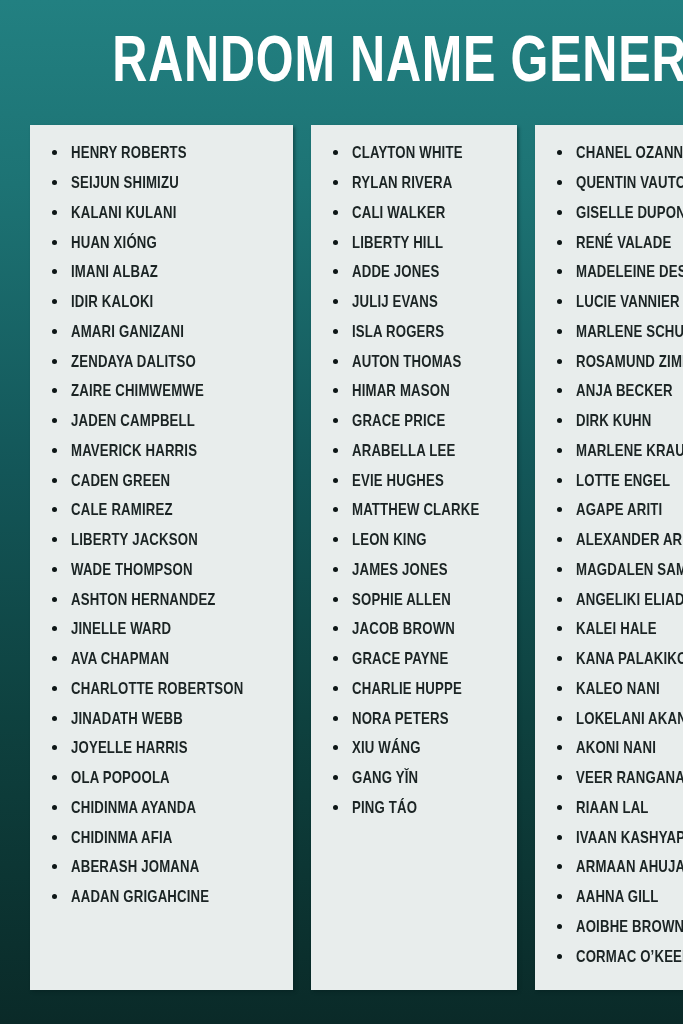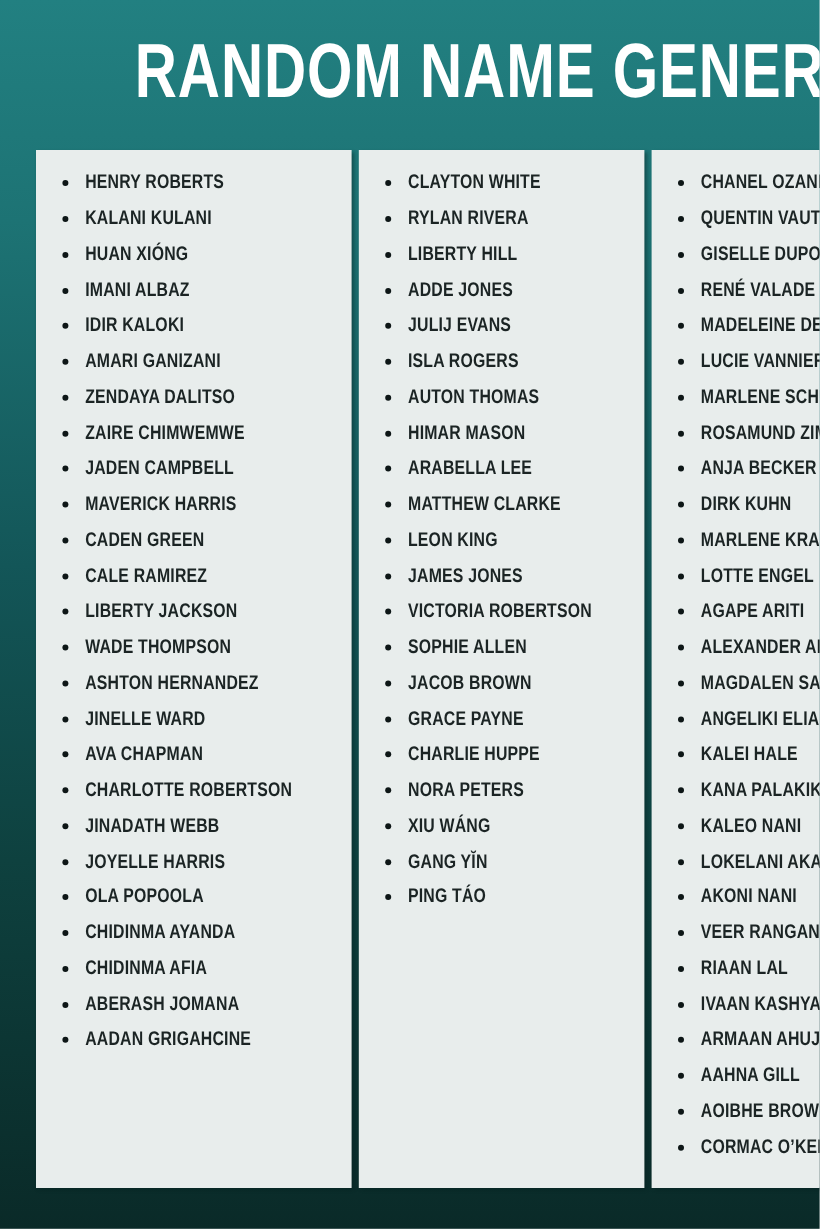--- a/index.html
+++ b/index.html
@@ -21,21 +21,21 @@
     font-size:64px;
     line-height:70px;
     letter-spacing:1px;
     white-space:nowrap;
     transform:scaleX(0.76);
     transform-origin:center;
   }
   .panels{
     display:flex;
     padding:5px 36px 0 30px;
-    gap:6px;
+    gap:18px;
   }
   .panel{
     flex:1;
     height:865px;
     background:#e8edec;
     box-shadow:2px 2px 3px rgba(5,30,30,0.45);
     padding:13px 6px 0 22px;
     box-sizing:border-box;
   }
   .row{
@@ -68,20 +68,24 @@
 </div>
 
 <div class="panels">
   <section class="panel">
       <div class="row">
         <span class="dot"></span>
         <span class="nm">HENRY ROBERTS</span>
       </div>
       <div class="row">
         <span class="dot"></span>
+        <span class="nm">SEIJUN SHIMIZU</span>
+      </div>
+      <div class="row">
+        <span class="dot"></span>
         <span class="nm">KALANI KULANI</span>
       </div>
       <div class="row">
         <span class="dot"></span>
         <span class="nm">HUAN XIÓNG</span>
       </div>
       <div class="row">
         <span class="dot"></span>
         <span class="nm">IMANI ALBAZ</span>
       </div>
@@ -174,20 +178,24 @@
       <div class="row">
         <span class="dot"></span>
         <span class="nm">CLAYTON WHITE</span>
       </div>
       <div class="row">
         <span class="dot"></span>
         <span class="nm">RYLAN RIVERA</span>
       </div>
       <div class="row">
         <span class="dot"></span>
+        <span class="nm">CALI WALKER</span>
+      </div>
+      <div class="row">
+        <span class="dot"></span>
         <span class="nm">LIBERTY HILL</span>
       </div>
       <div class="row">
         <span class="dot"></span>
         <span class="nm">ADDE JONES</span>
       </div>
       <div class="row">
         <span class="dot"></span>
         <span class="nm">JULIJ EVANS</span>
       </div>
@@ -198,37 +206,41 @@
       <div class="row">
         <span class="dot"></span>
         <span class="nm">AUTON THOMAS</span>
       </div>
       <div class="row">
         <span class="dot"></span>
         <span class="nm">HIMAR MASON</span>
       </div>
       <div class="row">
         <span class="dot"></span>
+        <span class="nm">GRACE PRICE</span>
+      </div>
+      <div class="row">
+        <span class="dot"></span>
         <span class="nm">ARABELLA LEE</span>
       </div>
       <div class="row">
         <span class="dot"></span>
+        <span class="nm">EVIE HUGHES</span>
+      </div>
+      <div class="row">
+        <span class="dot"></span>
         <span class="nm">MATTHEW CLARKE</span>
       </div>
       <div class="row">
         <span class="dot"></span>
         <span class="nm">LEON KING</span>
       </div>
       <div class="row">
         <span class="dot"></span>
         <span class="nm">JAMES JONES</span>
-      </div>
-      <div class="row">
-        <span class="dot"></span>
-        <span class="nm">VICTORIA ROBERTSON</span>
       </div>
       <div class="row">
         <span class="dot"></span>
         <span class="nm">SOPHIE ALLEN</span>
       </div>
       <div class="row">
         <span class="dot"></span>
         <span class="nm">JACOB BROWN</span>
       </div>
       <div class="row">

